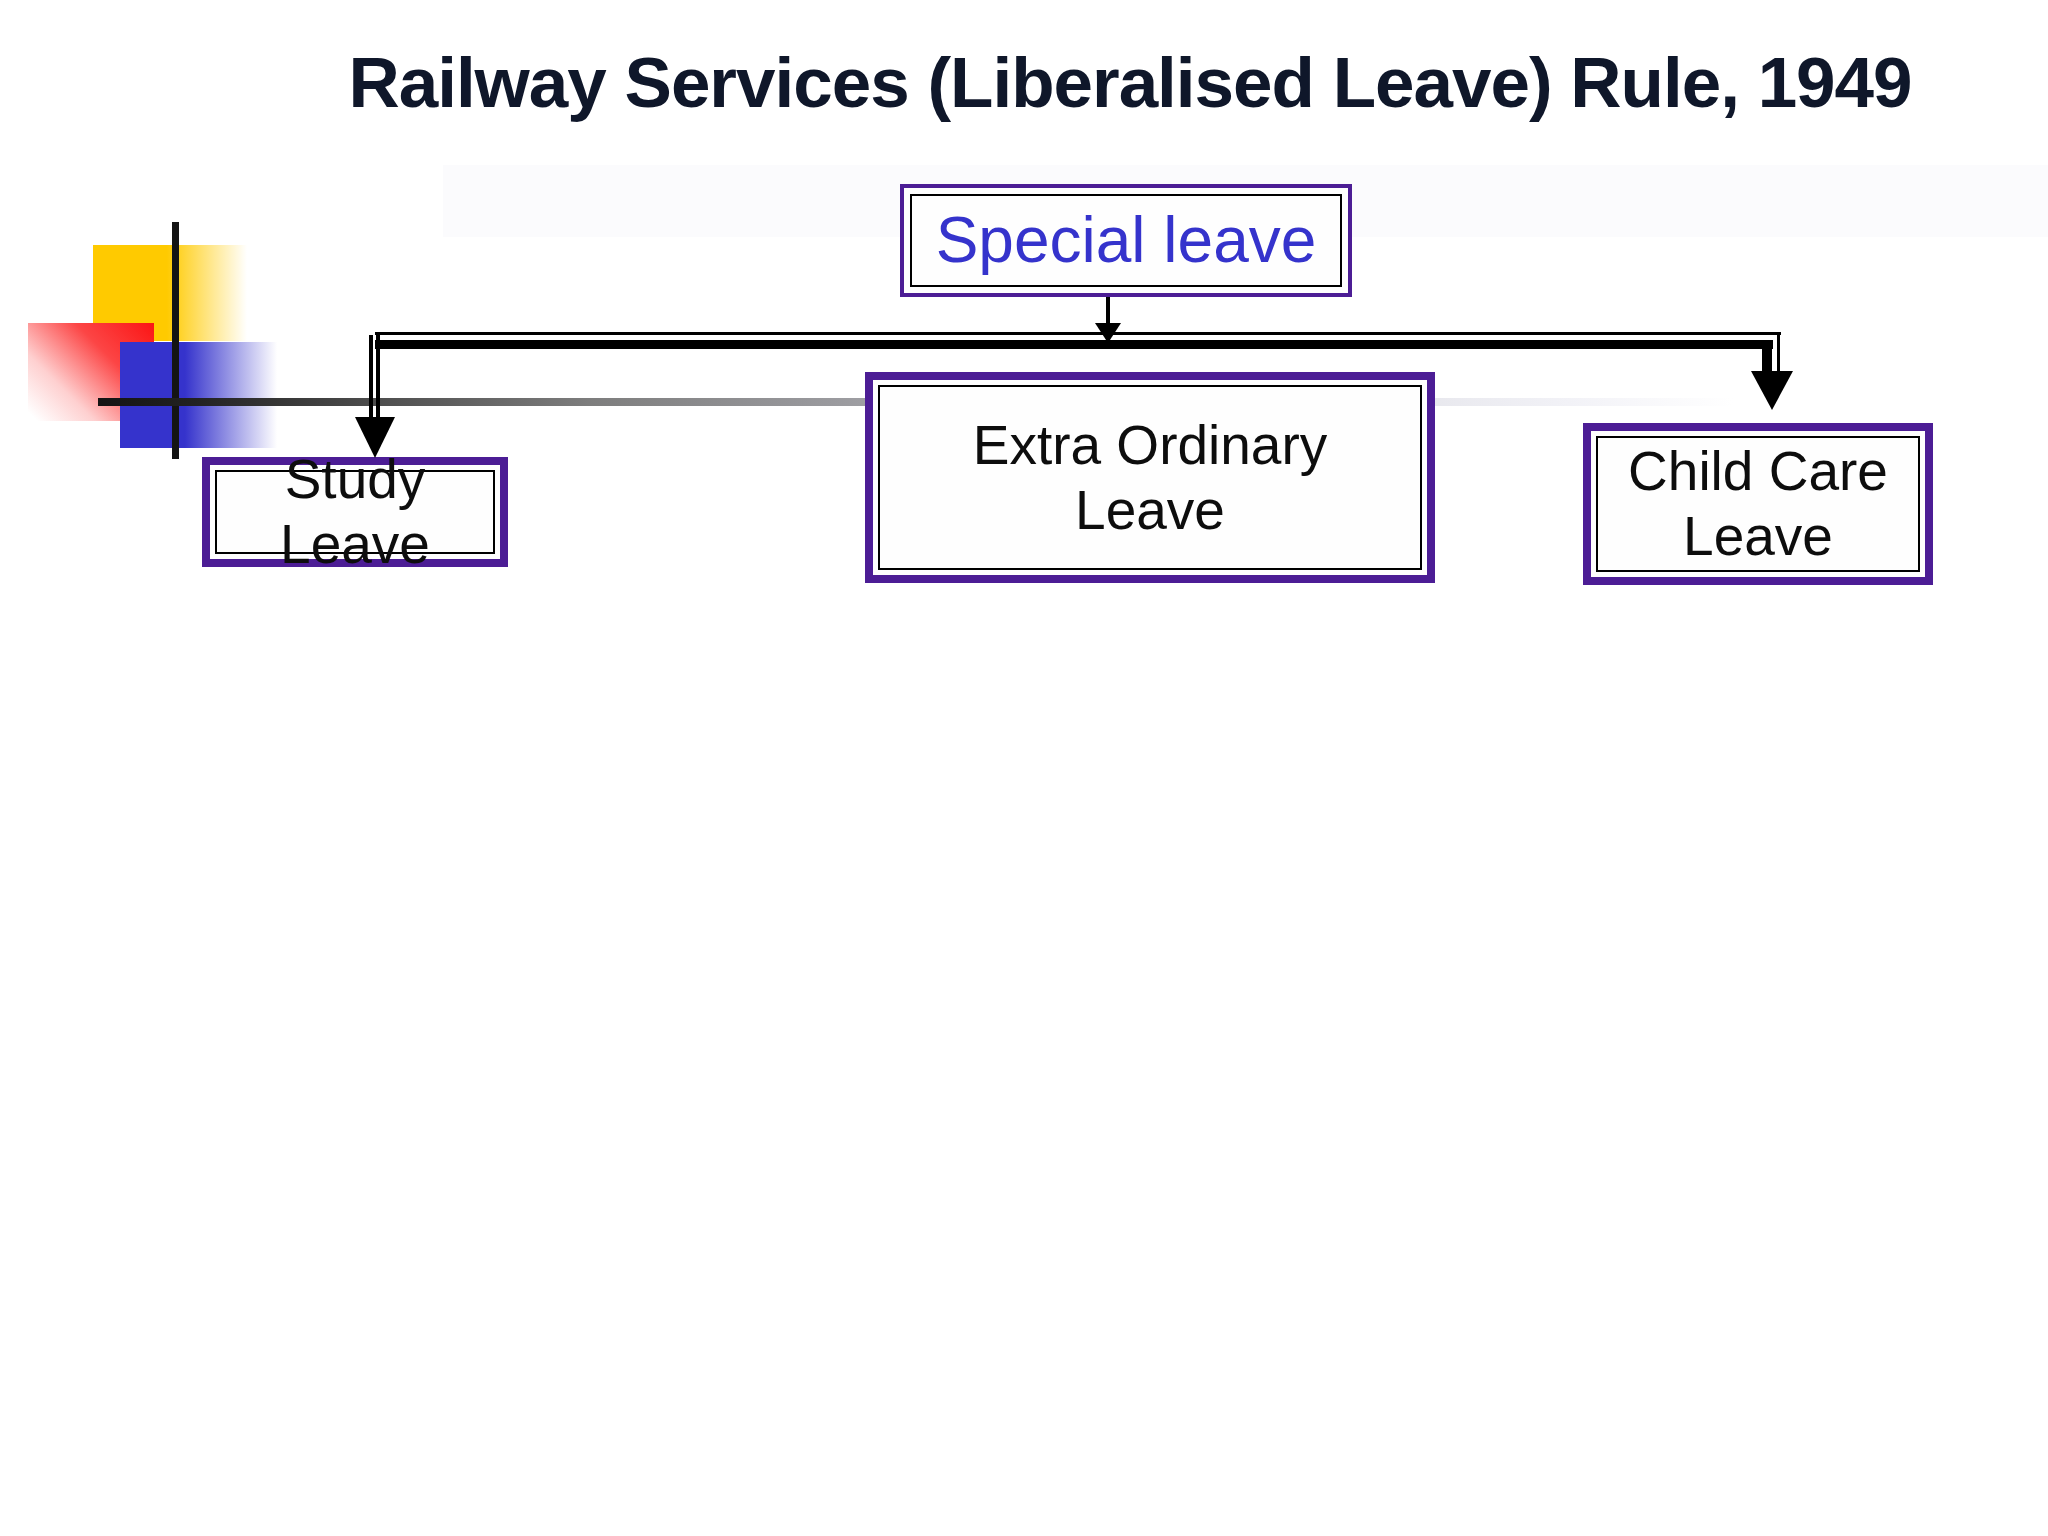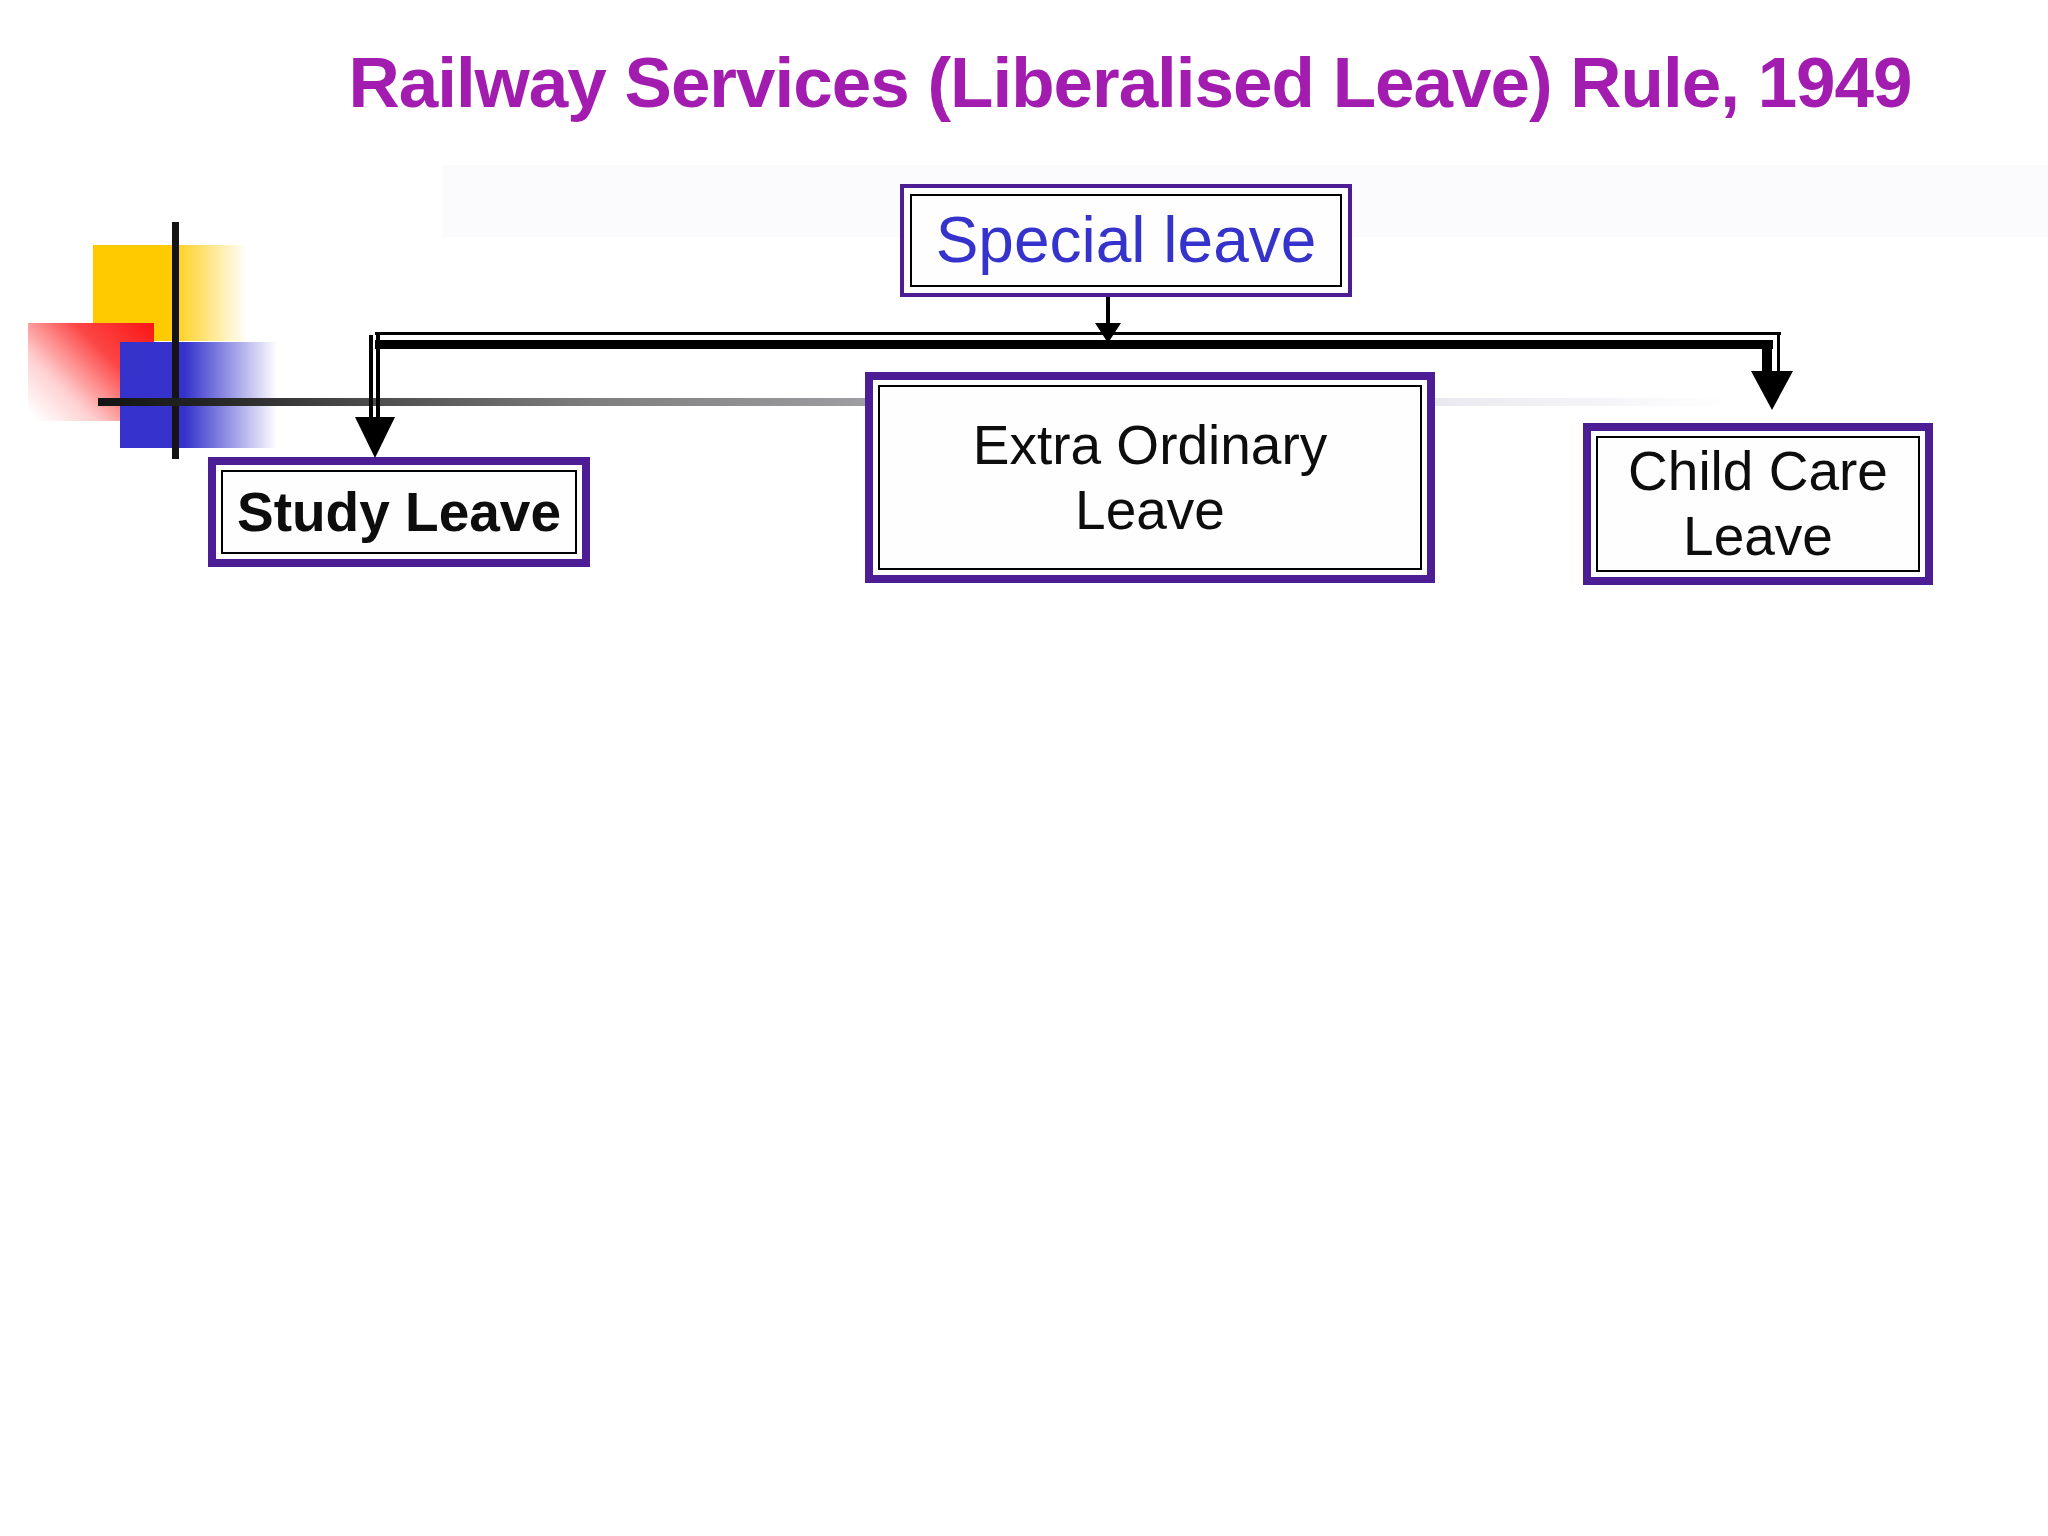--- a/index.html
+++ b/index.html
@@ -11,21 +11,21 @@
     font-family:"Liberation Sans", sans-serif;
   }
   .abs{position:absolute;}
   
   #faint-band{left:443px;top:165px;width:1605px;height:72px;background:#fbfbfd;}
 
   
   #title{
     left:250px;top:42px;width:1760px;
     font-size:71px;font-weight:bold;letter-spacing:-1px;
-    color:#a21caf;text-align:center;white-space:nowrap;
+    color:#0f172a;text-align:center;white-space:nowrap;
   }
 
   
   #logo-yellow{left:93px;top:245px;width:154px;height:96px;
     background:linear-gradient(to right,#ffca00 0%,#ffca00 48%,rgba(255,202,0,0) 100%);}
   #logo-red{left:28px;top:323px;width:126px;height:98px;
     background:linear-gradient(225deg,#fb1414 0%,#fc4545 35%,rgba(253,150,150,0.45) 70%,rgba(255,255,255,0) 96%);}
   #logo-blue{left:120px;top:342px;width:162px;height:106px;
     background:linear-gradient(to right,#3533cc 0%,#3533cc 40%,rgba(53,51,204,0) 97%);}
   #logo-vline{left:172px;top:222px;width:7px;height:237px;background:#141414;}
@@ -59,21 +59,21 @@
 
   
   .dbox{background:#fefefe;border:8px solid #4c1d95;padding:5px;box-sizing:border-box;z-index:4;}
   .dbox .inner{
     width:100%;height:100%;box-sizing:border-box;border:2px solid #000;
     display:flex;align-items:center;justify-content:center;
     text-align:center;color:#0d0d0d;line-height:1.18;
   }
   #box-special{left:900px;top:184px;width:452px;height:113px;border-width:4px;padding:6px;}
   #box-special .inner{font-size:64px;color:#3533cc;}
-  #box-study{left:208px;top:457px;width:382px;height:110px;font-weight:bold;}
+  #box-study{left:202px;top:457px;width:306px;height:110px;}
   #box-study .inner{font-size:55px;}
   #box-extra{left:865px;top:372px;width:570px;height:211px;}
   #box-extra .inner{font-size:55px;padding:4px 60px;}
   #box-child{left:1583px;top:423px;width:350px;height:162px;}
   #box-child .inner{font-size:55px;padding:4px 20px;}
 </style>
 </head>
 <body>
 
 <div id="slide">

